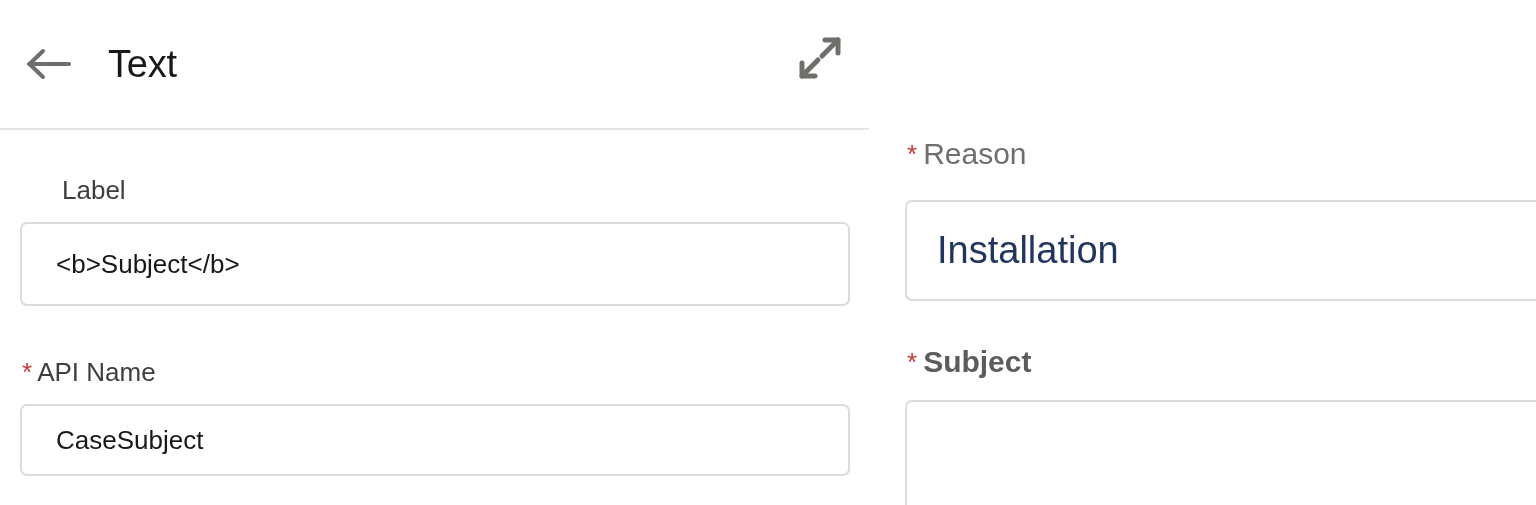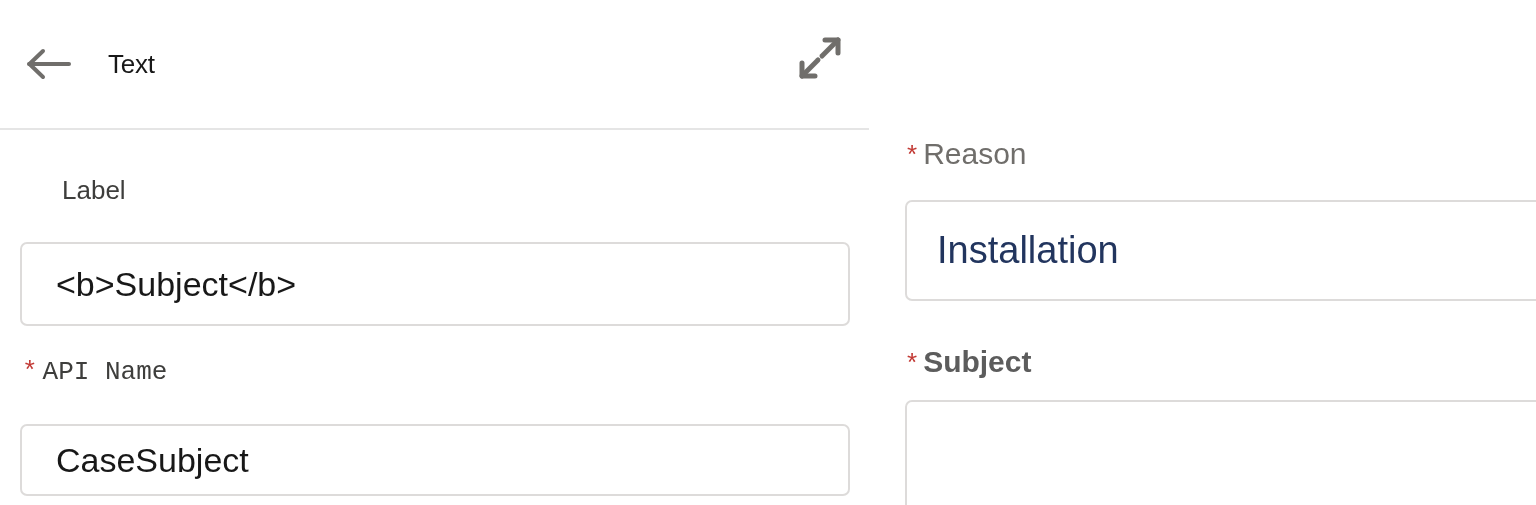--- a/index.html
+++ b/index.html
@@ -47,21 +47,21 @@
     background: none;
     border: none;
     padding: 0;
   }
   .back-btn svg { display: block; }
 
   .panel-title {
     position: absolute;
     left: 108px;
     top: 38px;
-    font-size: 26px;
+    font-size: 38px;
     line-height: 52px;
     color: #181818;
     font-weight: 400;
     letter-spacing: -0.2px;
     white-space: nowrap;
   }
 
   .expand-btn {
     position: absolute;
     left: 792px;
@@ -103,34 +103,33 @@
     font-size: 26px;
   }
 
   .text-input {
     position: absolute;
     background: #ffffff;
     border: 2px solid #dddbda;
     border-radius: 7px;
     box-sizing: border-box;
     font-family: "Liberation Sans", sans-serif;
-    font-size: 34px;
+    font-size: 26px;
     color: #181818;
     padding: 0 0 0 34px;
     display: flex;
     align-items: center;
     overflow: hidden;
     white-space: nowrap;
-    margin-top: 20px;
   }
 
   #label-caption { left: 22px; top: 174px; margin-left: 40px; }
   #label-input   { left: 20px; top: 222px; width: 830px; height: 84px; }
 
-  #api-caption   { left: 22px; top: 356px; font-family: Liberation Mono, monospace; }
+  #api-caption   { left: 22px; top: 356px; }
   #api-input     { left: 20px; top: 404px; width: 830px; height: 72px; }
 
   
   .preview-pane {
     position: absolute;
     left: 869px;
     top: 0;
     width: 667px;
     height: 505px;
     background: #ffffff;

